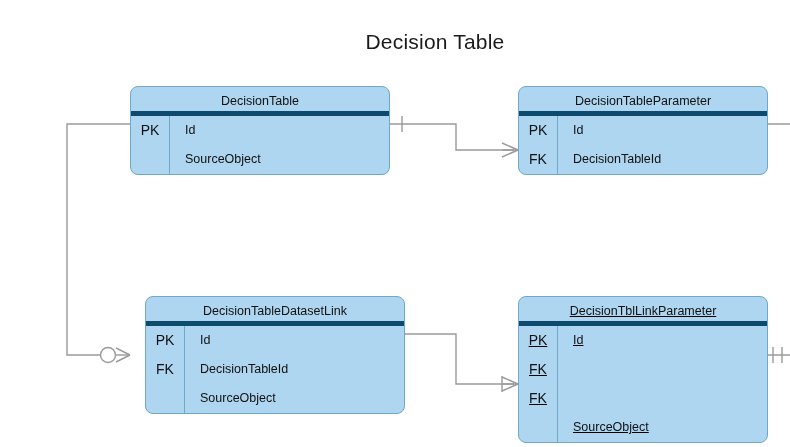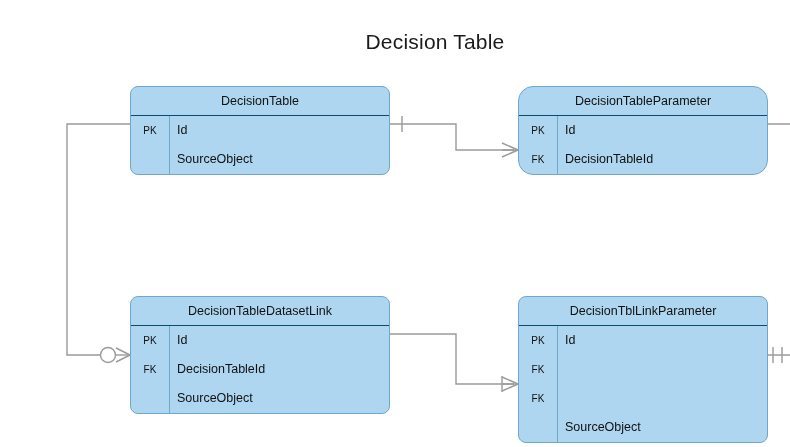--- a/index.html
+++ b/index.html
@@ -48,46 +48,46 @@
     border-radius: 8px;
     box-sizing: border-box;
     overflow: hidden;
   }
   .entity-header {
     height: 29px;
     line-height: 29px;
     text-align: center;
     font-size: 12.5px;
     color: #101010;
-    border-bottom: 1px solid #0c4a6e;
+    border-bottom: 5px solid #0c4a6e;
     box-sizing: border-box;
     white-space: nowrap;
   }
   .entity-rows {
     position: relative;
   }
   .attr-row {
     height: 29px;
     display: flex;
     align-items: center;
     box-sizing: border-box;
     font-size: 12.5px;
     color: #101010;
   }
   .attr-key {
     width: 38px;
     min-width: 38px;
     text-align: center;
     box-sizing: border-box;
-    font-size: 10px;
+    font-size: 14px;
     line-height: 29px;
   }
   .attr-name {
     flex: 1;
-    padding-left: 8px;
+    padding-left: 16px;
     box-sizing: border-box;
     line-height: 29px;
     white-space: nowrap;
   }
   .key-divider {
     position: absolute;
     top: 0;
     left: 38px;
     width: 1px;
     background: #6fa8c8;
@@ -150,55 +150,55 @@
         <div class="attr-key">PK</div>
         <div class="attr-name">Id</div>
       </div>
       <div class="attr-row">
         <div class="attr-key"></div>
         <div class="attr-name">SourceObject</div>
       </div>
     </div>
   </div>
 
-  <div class="entity" id="ent-1" style="left:478px; top:86px; width:250px;border-radius:15px;">
+  <div class="entity" id="ent-1" style="left:478px; top:86px; width:250px;">
     <div class="entity-header">DecisionTableParameter</div>
     <div class="entity-rows">
       <div class="key-divider" style="height:58px;"></div>
       <div class="attr-row">
         <div class="attr-key">PK</div>
         <div class="attr-name">Id</div>
       </div>
       <div class="attr-row">
         <div class="attr-key">FK</div>
         <div class="attr-name">DecisionTableId</div>
       </div>
     </div>
   </div>
 
-  <div class="entity" id="ent-2" style="left:90px; top:296px; width:260px;">
+  <div class="entity" id="ent-2" style="left:105px; top:296px; width:260px;">
     <div class="entity-header">DecisionTableDatasetLink</div>
     <div class="entity-rows">
       <div class="key-divider" style="height:87px;"></div>
       <div class="attr-row">
         <div class="attr-key">PK</div>
         <div class="attr-name">Id</div>
       </div>
       <div class="attr-row">
         <div class="attr-key">FK</div>
         <div class="attr-name">DecisionTableId</div>
       </div>
       <div class="attr-row">
         <div class="attr-key"></div>
         <div class="attr-name">SourceObject</div>
       </div>
     </div>
   </div>
 
-  <div class="entity" id="ent-3" style="left:478px; top:296px; width:250px;">
+  <div class="entity" id="ent-3" style="left:478px; top:296px; width:250px;text-decoration:underline;">
     <div class="entity-header">DecisionTblLinkParameter</div>
     <div class="entity-rows">
       <div class="key-divider" style="height:116px;"></div>
       <div class="attr-row">
         <div class="attr-key">PK</div>
         <div class="attr-name">Id</div>
       </div>
       <div class="attr-row">
         <div class="attr-key">FK</div>
       </div>

